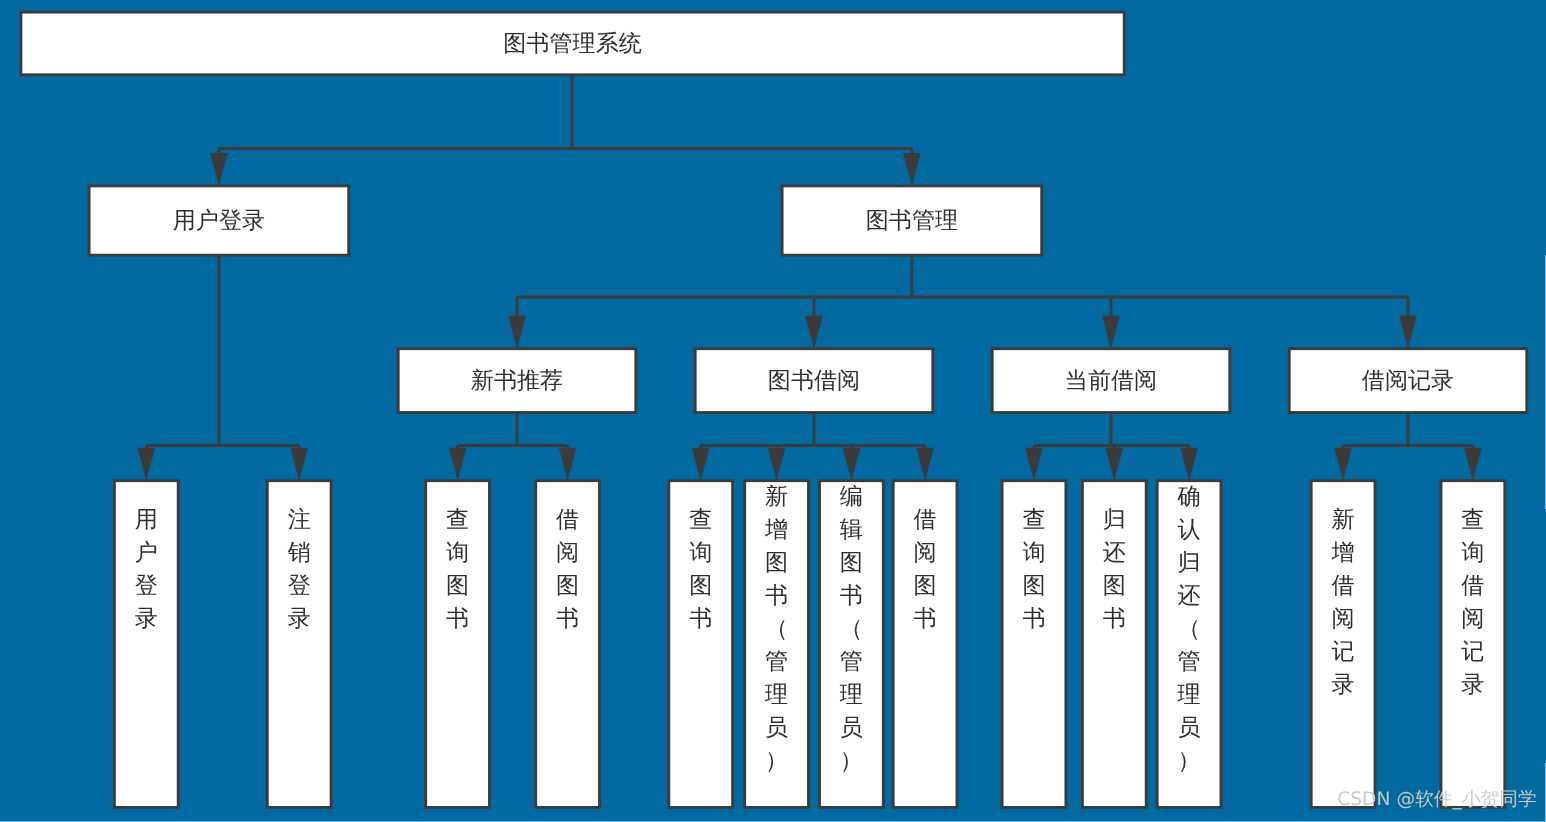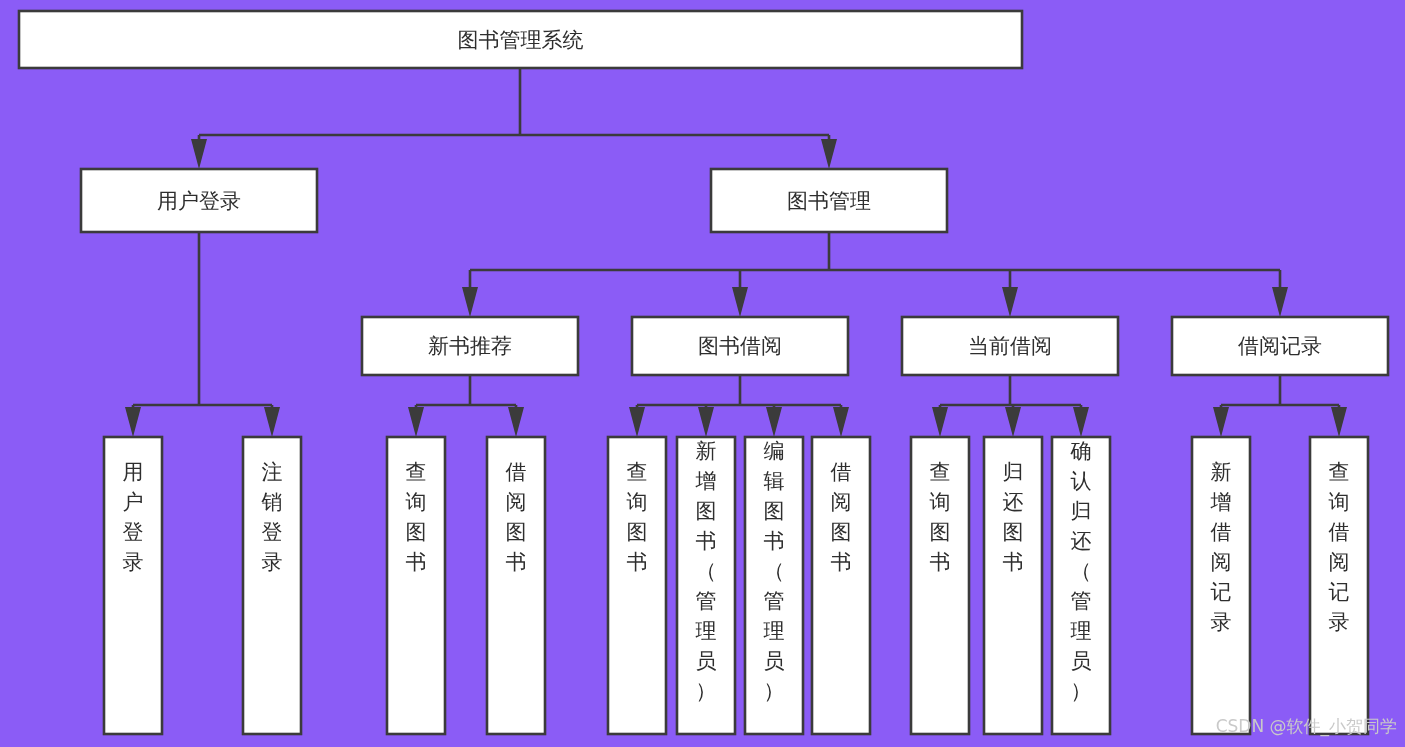--- a/index.html
+++ b/index.html
@@ -8,21 +8,21 @@
     padding: 0;
     background: #ffffff;
   }
   body {
     font-family: "DejaVu Sans", "Liberation Sans", sans-serif;
   }
   #diagram-root {
     position: relative;
     width: 1405px;
     height: 747px;
-    background: #8b5cf6;
+    background: #0369a1;
     overflow: hidden;
   }
   svg.diagram-canvas {
     position: absolute;
     left: 0;
     top: 0;
     width: 1405px;
     height: 747px;
     display: block;
   }

